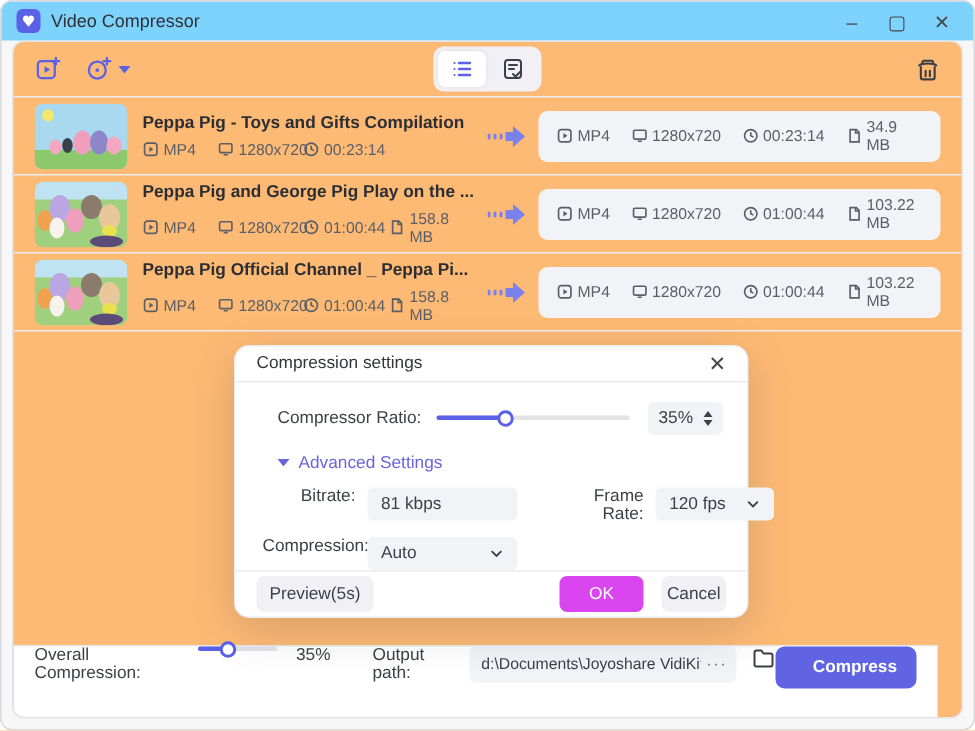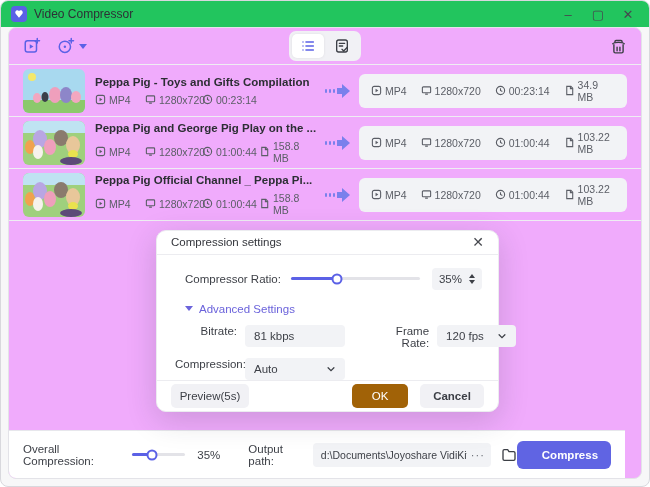--- a/index.html
+++ b/index.html
@@ -2,31 +2,31 @@
 <html><head>
 <meta charset="utf-8">
 <style>
   * { box-sizing: border-box; margin: 0; padding: 0; }
   html,body { width:650px; height:487px; }
   body { font-family: "Liberation Sans", sans-serif; background:#fff; }
   .window { position:relative; width:650px; height:487px; background:#f7f7f8;
             border:1px solid #d8d8dd; border-radius:8px; overflow:hidden; }
 
   
-  .titlebar { height:26px; display:flex; align-items:center; padding:0 10px; background:#22c55e; }
+  .titlebar { height:26px; display:flex; align-items:center; padding:0 10px; background:#7dd3fc; }
   .logo { width:16px; height:16px; border-radius:4px; background:#5B61E6; display:flex;
           align-items:center; justify-content:center; margin-right:7px; }
   .logo svg { width:10px; height:10px; }
   .titlebar-text { font-size:12px; color:#2e3036; }
   .win-controls { margin-left:auto; display:flex; align-items:center; gap:8px; }
   .win-btn { width:22px; height:20px; display:flex; align-items:center; justify-content:center;
              color:#46484e; font-size:13px; cursor:default; }
 
   
-  .card { position:absolute; left:7px; right:7px; top:26px; bottom:7px; background:#f0abfc;
+  .card { position:absolute; left:7px; right:7px; top:26px; bottom:7px; background:#fdba74;
           border:1px solid #e3e3e8; border-radius:8px; overflow:hidden; }
 
   
   .toolbar { position:relative; height:37px; display:flex; align-items:center;
              padding:0 14px; border-bottom:1px solid #eeeef2; }
   .tb-left { display:flex; align-items:center; gap:16px; }
   .tb-icon { color:#5B61E6; display:flex; align-items:center; }
   .tb-icon svg { width:18px; height:18px; }
   .caret { width:0; height:0; border-left:4px solid transparent; border-right:4px solid transparent;
            border-top:5px solid #5B61E6; margin-left:4px; }
@@ -53,21 +53,21 @@
   .meta .mi { width:57px; }
   .meta .mi:first-child { width:50px; }
   .arrow { flex:none; margin:0 8px 0 2px; display:flex; align-items:center; color:#7a80ec; }
   .arrow svg { width:26px; height:16px; }
   .outbox { flex:1; height:34px; background:#f2f3f6; border-radius:6px; display:flex;
             align-items:center; padding:0 12px; gap:14px; }
   .outbox .mi { font-size:10.5px; }
 
   
   .footer { position:absolute; left:0; right:16px; bottom:0; height:48px; border-top:1px solid #e7e7ec;
-            display:flex; align-items:center; padding:0 14px; background:#fff; }
+            display:flex; padding:0 14px; background:#fff; }
   .f-label { font-size:11.5px; color:#3c3f46; }
   .slider { position:relative; height:3px; border-radius:2px; background:#e3e3e8; }
   .slider .fill { position:absolute; left:0; top:0; bottom:0; background:#5B61E6; border-radius:2px; }
   .slider .knob { position:absolute; top:50%; width:11px; height:11px; border-radius:50%;
                   background:#fff; border:2px solid #5B61E6; transform:translate(-50%,-50%); }
   .f-slider { width:60px; margin:0 12px 0 10px; }
   .f-slider .fill { width:37%; } .f-slider .knob { left:37%; }
   .f-pct { font-size:11.5px; color:#3c3f46; margin-right:28px; }
   .path-box { display:flex; align-items:center; background:#f2f3f6; border-radius:4px;
               height:24px; padding:0 6px 0 8px; margin-left:8px; width:178px; }
@@ -113,22 +113,22 @@
   .fbox.inp { width:100px; }
   .fbox.dd { justify-content:space-between;gap:12px; }
   .fbox.dd svg { width:10px; height:10px; color:#3c3f46; }
   .dd-res { width:100px; } .dd-fr { width:96px; }
   .dlg-foot { height:41px; border-top:1px solid #ececf0; display:flex; align-items:center;
               padding:0 14px; }
   .btn { border:none; border-radius:5px; font-size:11.5px; height:24px;
          font-family:"Liberation Sans",sans-serif; }
   .btn-light { background:#f1f1f5; color:#3c3f46; }
   .btn-preview { width:78px; }
-  .btn-ok { width:56px; background:#a16207; color:#fff; margin-left:auto; }
-  .btn-cancel { width:64px; margin-left:12px;font-weight:bold; }
+  .btn-ok { width:56px; background:#d946ef; color:#fff; margin-left:auto; }
+  .btn-cancel { width:43px; margin-left:12px; }
 </style>
 </head>
 <body>
 
 <div class="window">
 
   <div class="titlebar">
     <div class="logo">
       <svg viewBox="0 0 24 24">
           <path d="M12 21 4 11.5C1.5 8 4 3 8 3c2 0 3.3 1 4 2.4C12.7 4 14 3 16 3c4 0 6.5 5 4 8.5Z" fill="#fff"></path>

